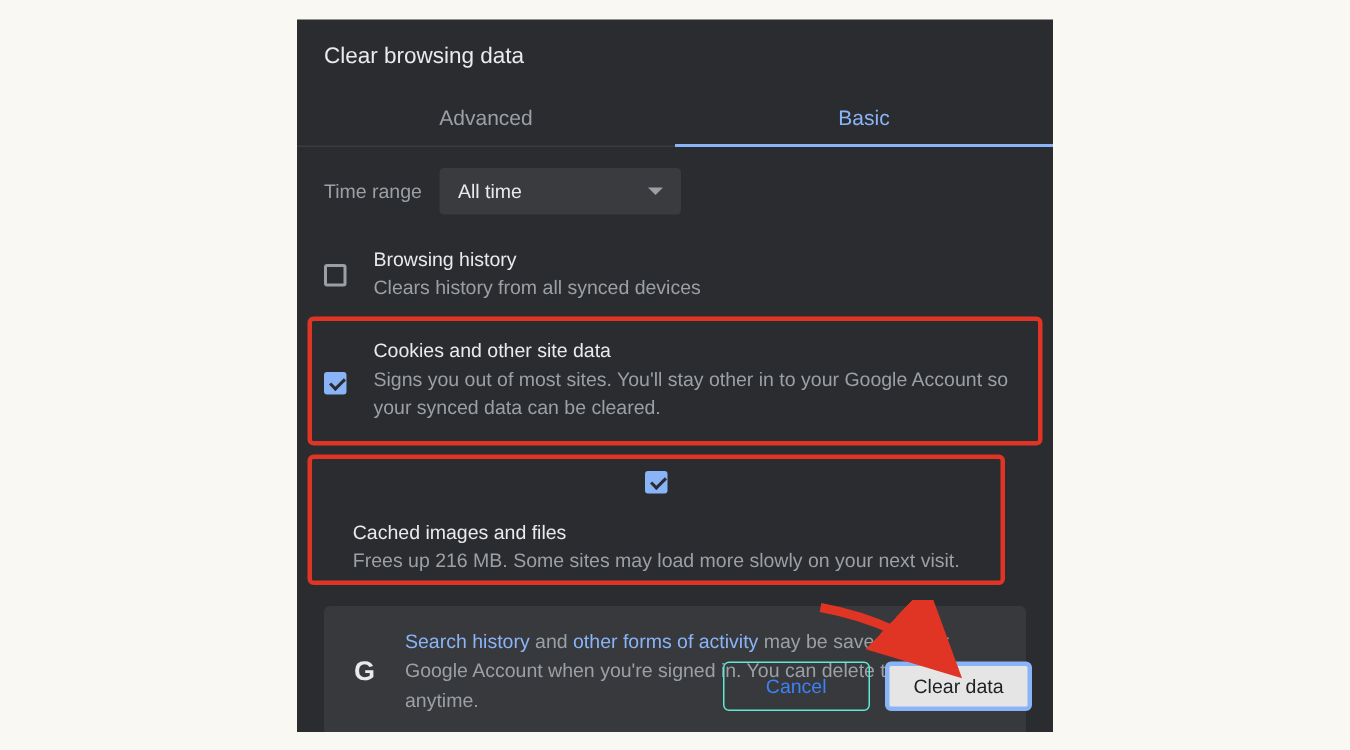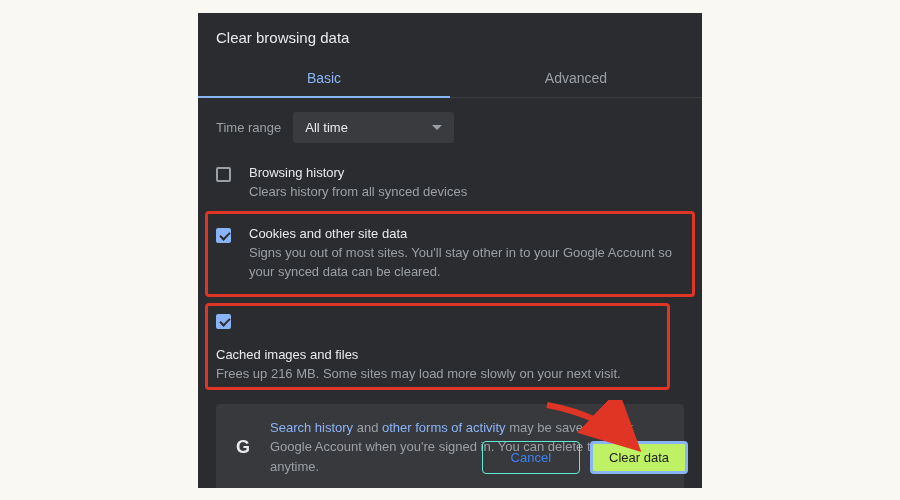--- a/index.html
+++ b/index.html
@@ -78,21 +78,21 @@
     cursor: pointer;
   }
   .select .arrow {
     width: 0; height: 0;
     border-left: 5px solid transparent;
     border-right: 5px solid transparent;
     border-top: 5px solid #9aa0a6;
   }
   .option {
     display: flex;
-    align-items: flex-start;
+    align-items: center;
     gap: 18px;
     padding: 8px 0 10px 0;
     border-radius: 4px;
   }
   .option.highlight1 {
     border: 3px solid #e03424;
     padding: 12px 8px;
     margin: 0 -11px 6px -11px;
   }
   .option.highlight2 {
@@ -174,41 +174,41 @@
   .btn {
     font-size: 13px;
     padding: 8px 28px;
     border-radius: 4px;
     cursor: pointer;
     border: 1px solid #5eead4;
     background: transparent;
     color: #3b82f6;
   }
   .btn.primary {
-    background: #bef264;
+    background: #e5e5e5;
     color: #202124;
     border: 3px solid #8ab4f8;
     padding: 6px 16px;
   }
   .arrow-annot {
     position: absolute;
     left: 542px;
     top: 400px;
     pointer-events: none;
   }
 </style>
 </head>
 <body>
 
 <div class="dialog">
   <div class="title">Clear browsing data</div>
 
   <div class="tabs">
+    <div class="tab">Advanced</div>
     <div class="tab active">Basic</div>
-    <div class="tab">Advanced</div>
   </div>
 
   <div class="body">
 
     <div class="row-time">
       <span class="label">Time range</span>
       <div class="select">
         <span>All time</span>
         <span class="arrow"></span>
       </div>

